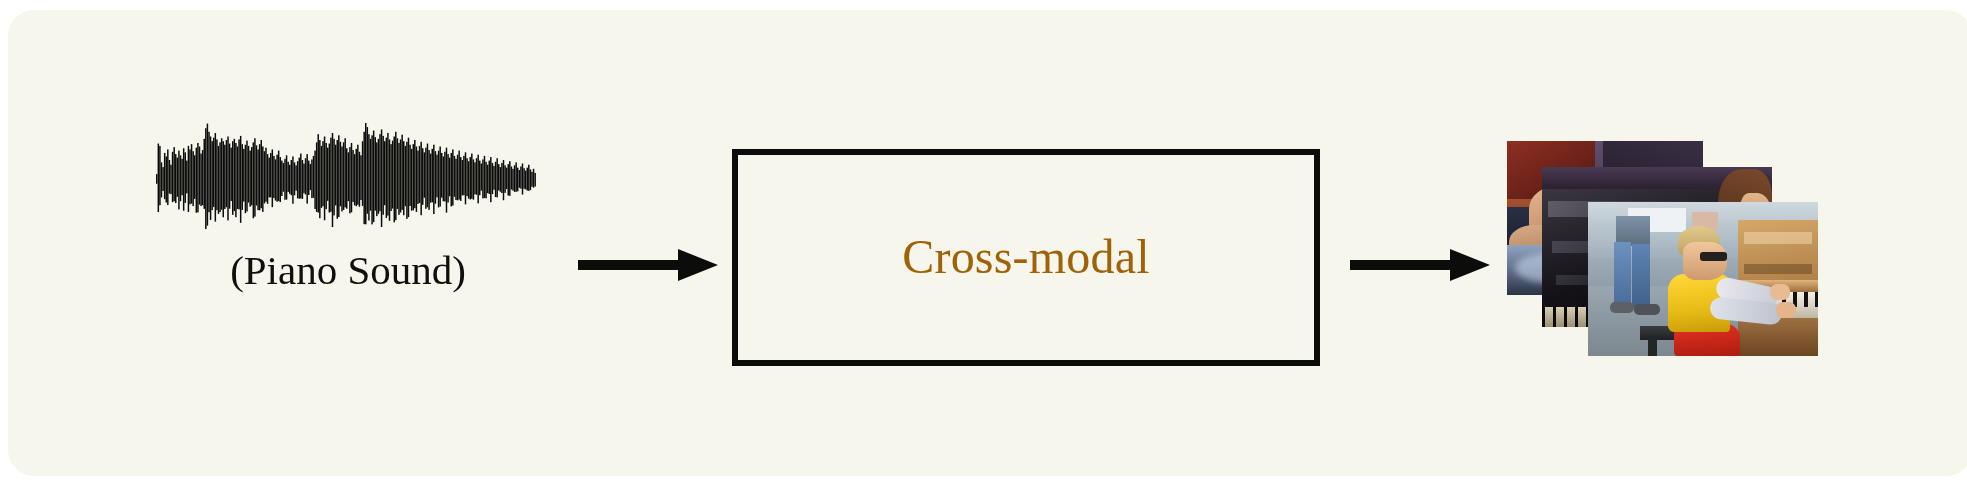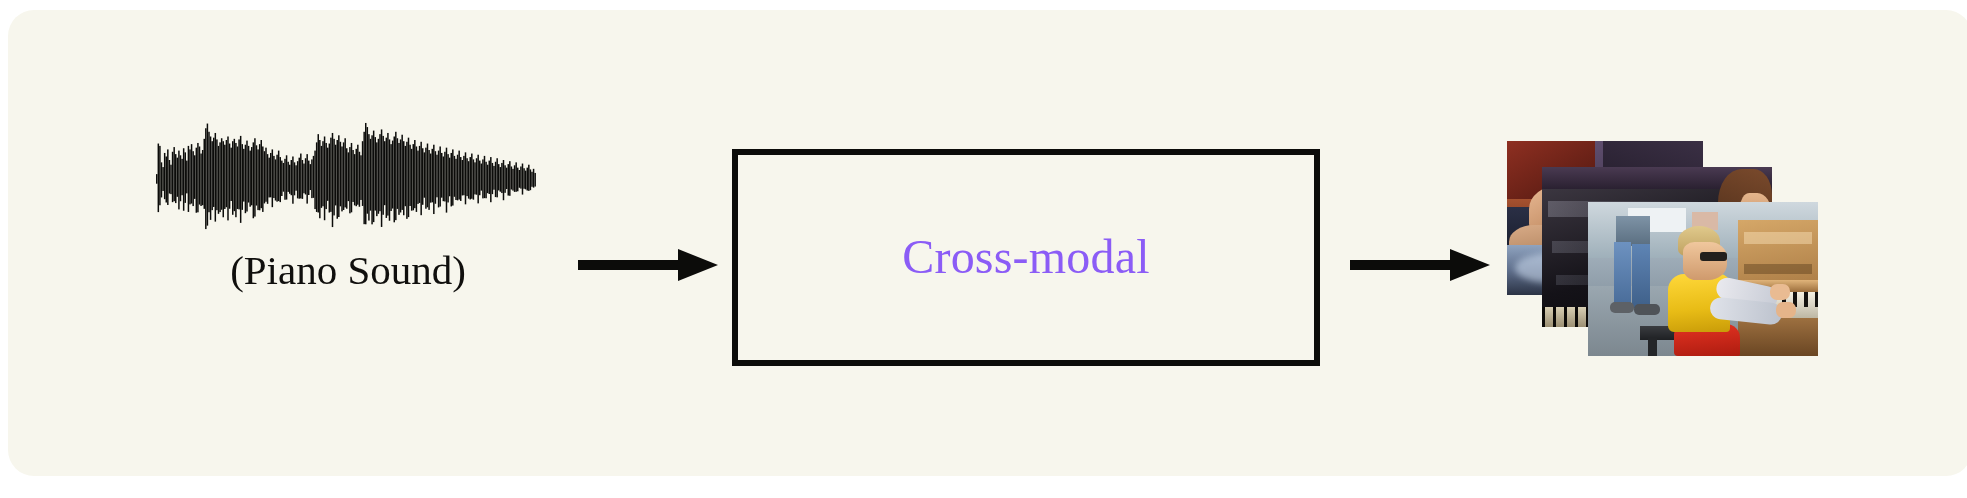--- a/index.html
+++ b/index.html
@@ -83,21 +83,21 @@
     background: #f7f6ed;
     box-sizing: border-box;
     display: flex;
     align-items: center;
     justify-content: center;
   }
   #module-label {
     text-align: right;
     font-size: 48px;
     line-height: 1.30;
-    color: #8b5cf6;
+    color: #a16207;
     letter-spacing: 0.2px;
   }
   #module-label .ml-line { display: block; }
 
   
   #video-stage {
     left: 1495px;
     top: 126px;
     width: 330px;
     height: 230px;

